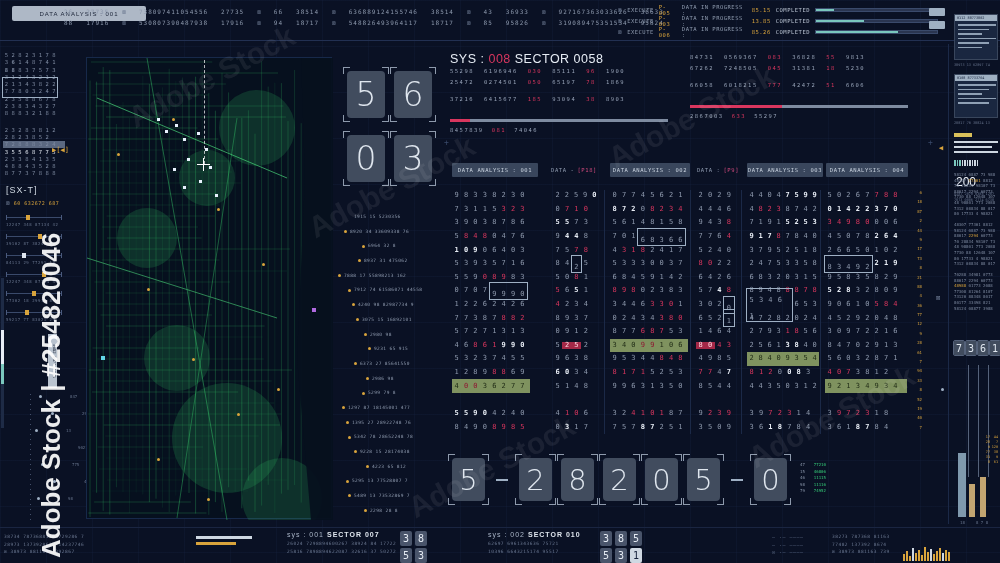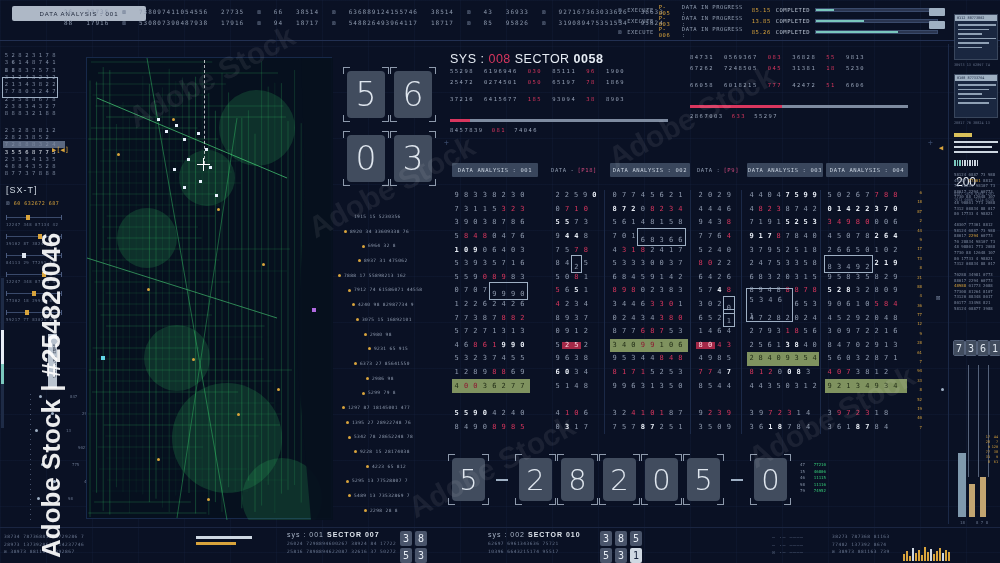--- a/index.html
+++ b/index.html
@@ -79,21 +79,21 @@
   .fwrap i.tl{left:-4px;top:-4px;border-right:none;border-bottom:none}
   .fwrap i.tr{right:-4px;top:-4px;border-left:none;border-bottom:none}
   .fwrap i.bl{left:-4px;bottom:-4px;border-right:none;border-top:none}
   .fwrap i.br{right:-4px;bottom:-4px;border-left:none;border-top:none}
   #maplist{position:absolute;left:336px;top:214px;width:118px}
   .mitem{height:14.7px;font-size:4.5px;color:#8d99ad;white-space:nowrap;letter-spacing:.4px}
   .mitem .bdot{display:inline-block;width:3px;height:3px;border-radius:50%;background:var(--amber);margin-right:3px;vertical-align:middle}
   
   .sys{position:absolute;top:52px;width:218px}
   .sys h2{font-family:"Liberation Sans",sans-serif;font-size:12.5px;color:#e6ecf4;font-weight:normal;letter-spacing:.5px}
-  .sys h2 .sid{color:var(--red)} .sys h2 b{font-weight:bold}
+  .sys h2 .sid{color:var(--red)} .sys h2 b{font-weight:normal}
   .srow{display:flex;gap:10px;height:9px;margin-top:2px;font-size:5.5px;letter-spacing:1.5px}
   .srow span{color:#97a3b7;white-space:nowrap}
   .srow span.rd{color:var(--red)}
   .srow.third{margin-top:8px}
   .sbar{margin-top:14px;width:100%;height:3px;background:#7e8ba0}
   .sbar i{display:block;height:100%;background:var(--red)}
   .sfoot{margin-top:5px;display:flex;gap:8px;font-size:5.5px;letter-spacing:1.5px}
   .sfoot .rd{color:var(--red)}
   
   .hbox,.hplain{position:absolute;top:163px;height:14px;font-size:5.5px;letter-spacing:.6px;display:flex;align-items:center;justify-content:center}

